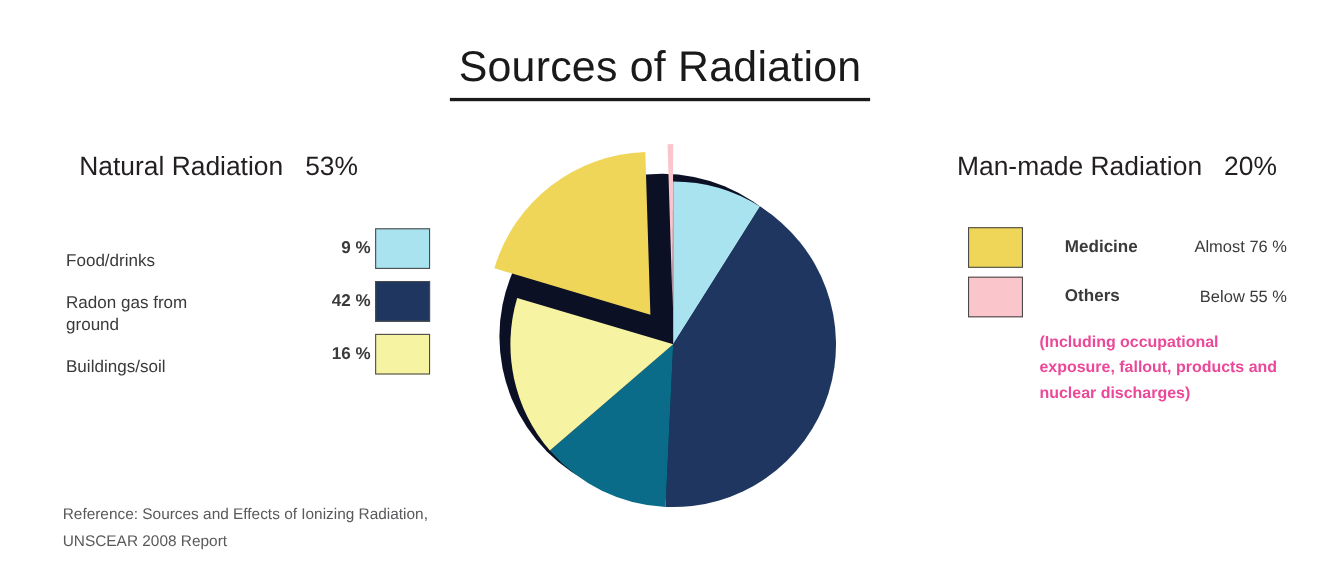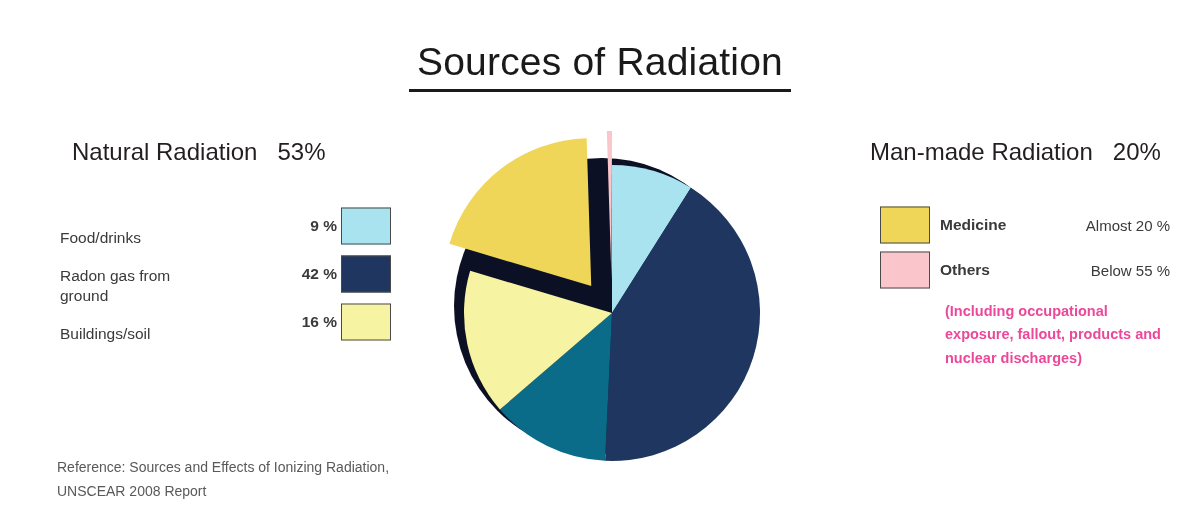--- a/index.html
+++ b/index.html
@@ -108,21 +108,21 @@
     left: 0;
     top: 50%;
     transform: translateY(-50%);
     width: 50px;
     height: 37px;
     border: 1px solid #4a4a4a;
     box-sizing: border-box;
   }
   .legend-right .lbl {
     position: absolute;
-    left: 60px;
+    left: 88px;
     top: 50%;
     transform: translateY(-50%);
     font-size: 15.5px;
     font-weight: bold;
     color: #3a3a3a;
   }
   .legend-right .val {
     position: absolute;
     left: 150px;
     top: 50%;
@@ -197,21 +197,21 @@
     <div class="sw" id="sw-n3" style="background: rgb(246, 244, 162);"></div>
   </div>
 
 </div>
 
 <div class="legend-right">
 
   <div class="row">
     <div class="sw" id="sw-m0" style="background: rgb(239, 214, 88);"></div>
     <div class="lbl">Medicine</div>
-    <div class="val">Almost 20 %</div>
+    <div class="val">Almost 76 %</div>
   </div>
 
   <div class="row">
     <div class="sw" id="sw-m1" style="background: rgb(250, 198, 204);"></div>
     <div class="lbl">Others</div>
     <div class="val">Below 55 %</div>
   </div>
 
 </div>
 

